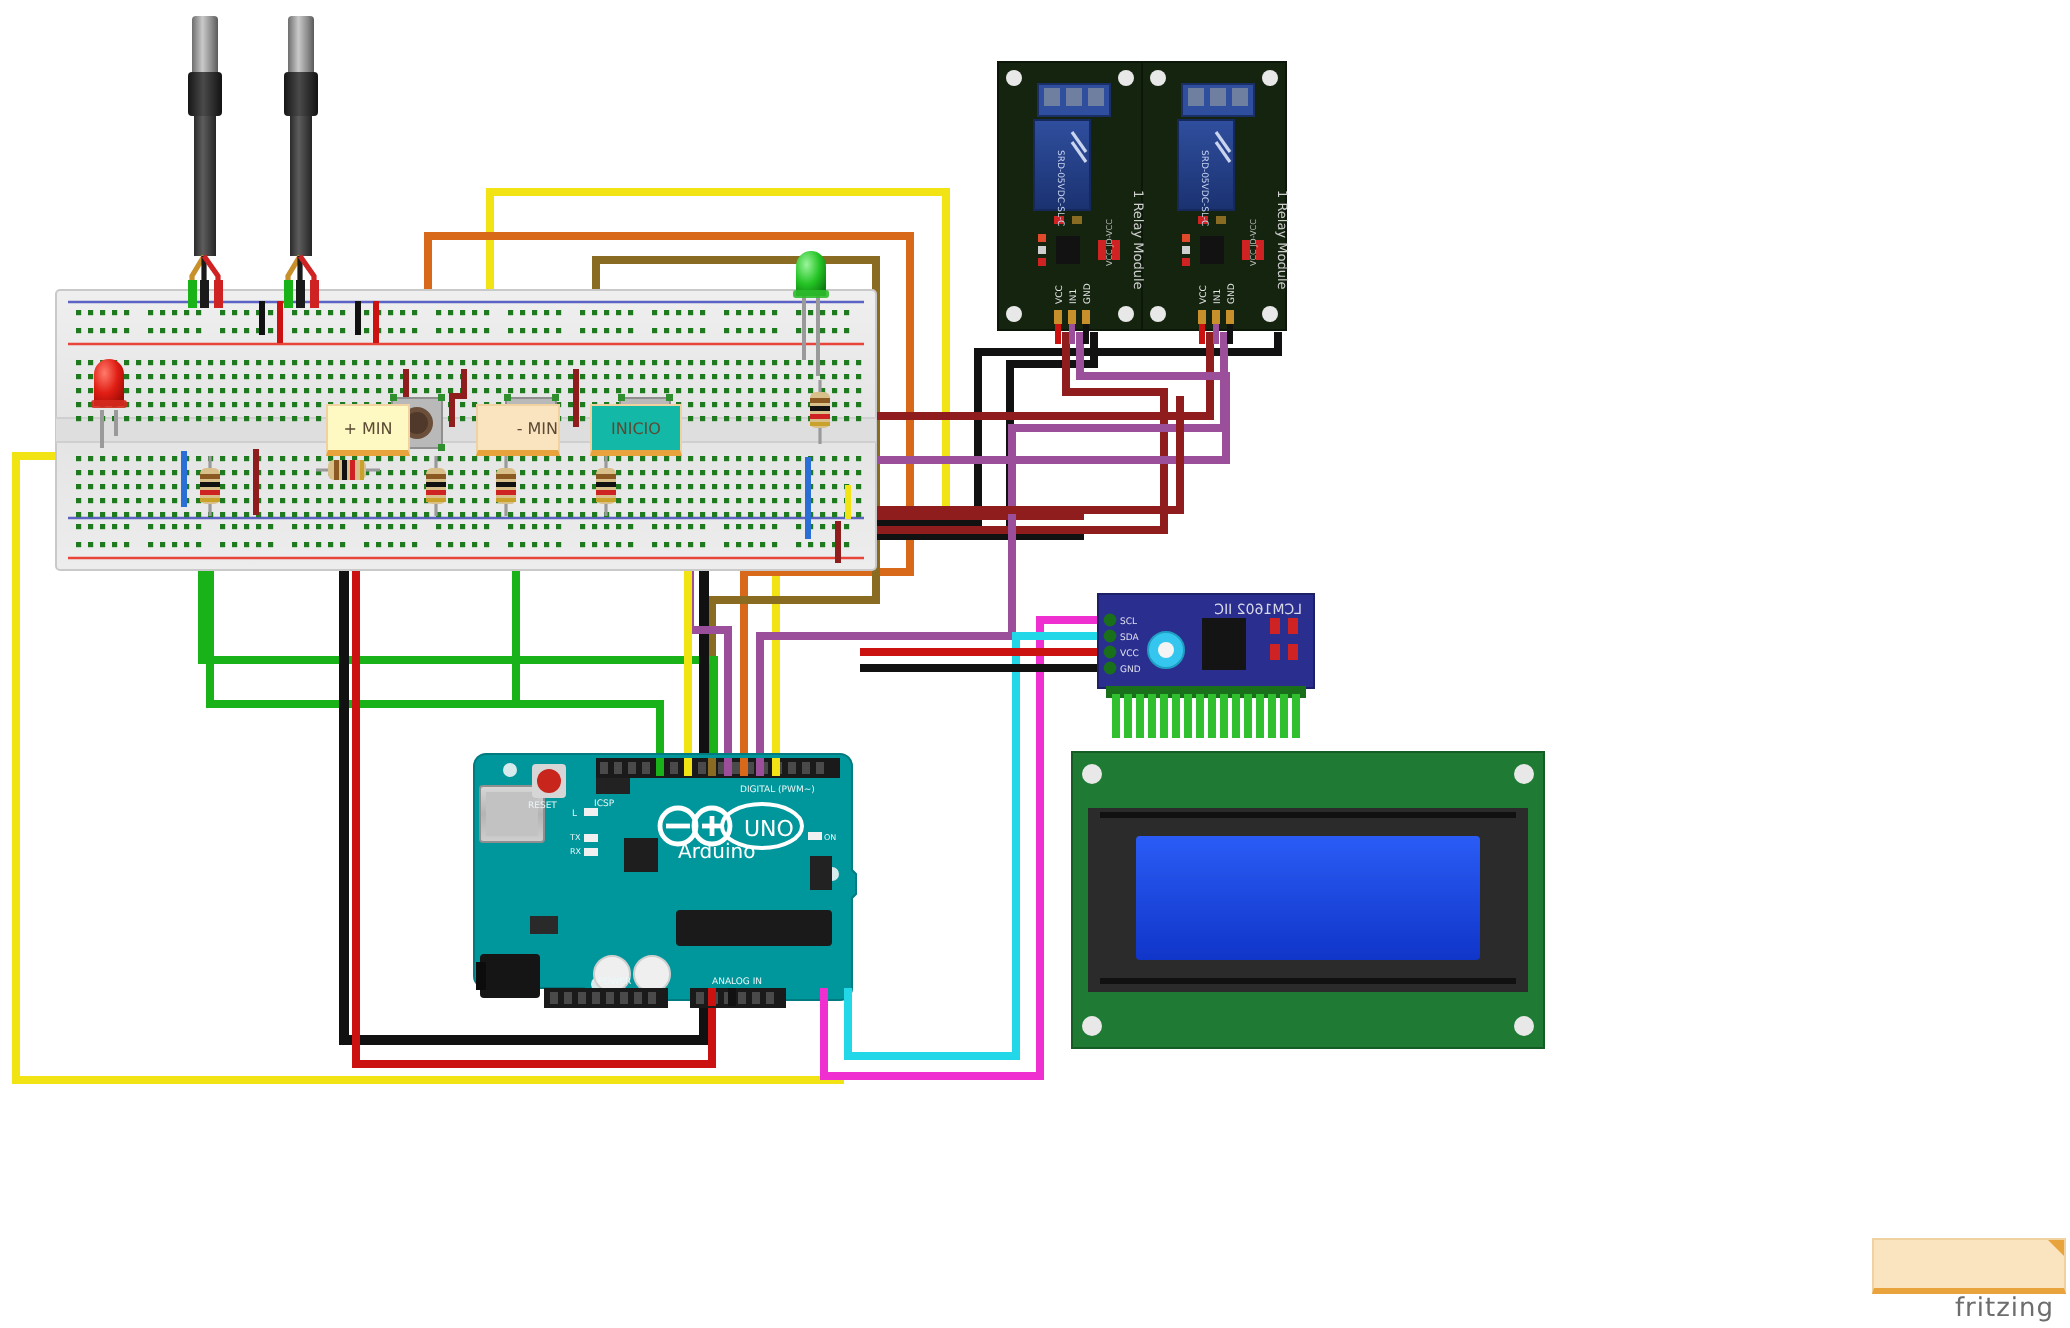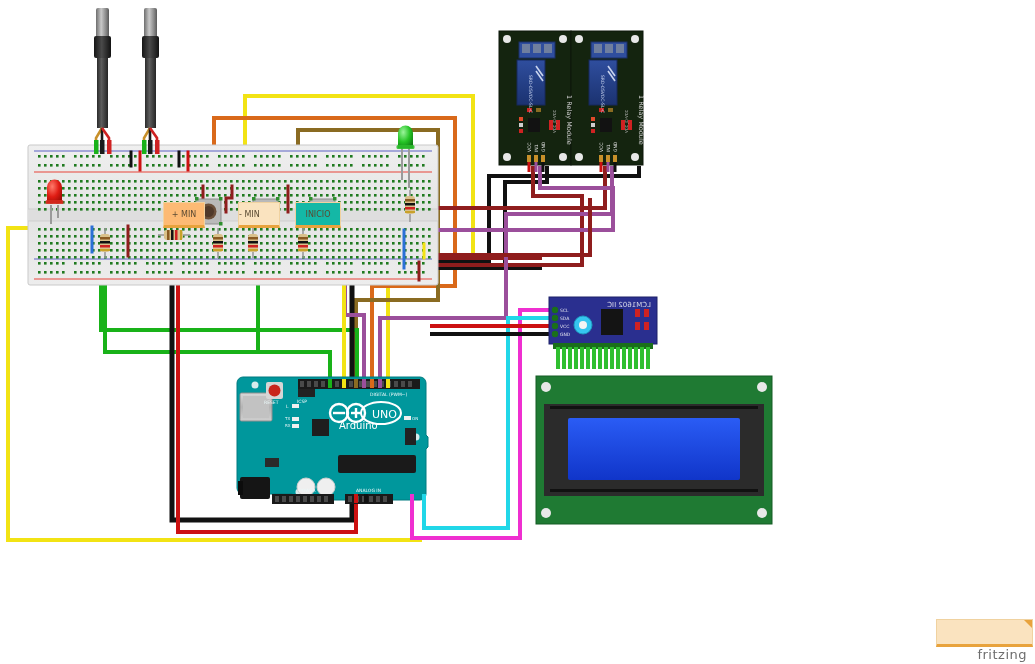--- a/index.html
+++ b/index.html
@@ -659,28 +659,28 @@
 
   <g font-family="DejaVu Sans, sans-serif">
     <text x="651" y="307" font-size="7" fill="#d8d8e8" transform="scale(-1,1) translate(-1302,0)">LCM1602 IIC</text>
     <text x="560" y="312" font-size="4.5" fill="#e0e0ee">SCL</text>
     <text x="560" y="320" font-size="4.5" fill="#e0e0ee">SDA</text>
     <text x="560" y="328" font-size="4.5" fill="#e0e0ee">VCC</text>
     <text x="560" y="336" font-size="4.5" fill="#e0e0ee">GND</text>
   </g>
 </svg>
 
-<div class="lbl" style="left:163px;top:202px;width:40px;height:22px;background:#fdba74;border:1px solid #f0d2a0;
+<div class="lbl" style="left:163px;top:202px;width:40px;height:22px;background:#fef9c3;border:1px solid #f0d2a0;
             border-bottom:3px solid #e8a33d;font-size:8px;color:#5a4a33;display:flex;
             align-items:center;justify-content:center;text-align:right;">
   <span>+ MIN</span>
 </div>
 <div class="lbl" style="left:238px;top:202px;width:40px;height:22px;background:#fae3bf;border:1px solid #f0d2a0;
             border-bottom:3px solid #e8a33d;font-size:8px;color:#5a4a33;display:flex;
-            align-items:center;justify-content:flex-start;">
+            align-items:center;justify-content:flex-end;">
   <span>- MIN</span>
 </div>
 <div class="lbl" style="left:295px;top:202px;width:44px;height:22px;background:#14b8a6;border:1px solid #f0d2a0;
             border-bottom:3px solid #e8a33d;font-size:8px;color:#5a4a33;display:flex;
             align-items:center;justify-content:center;">
   <span>INICIO</span>
 </div>
 
 <div id="note-box"></div>
 <div id="fritzing-wm">fritzing</div>

